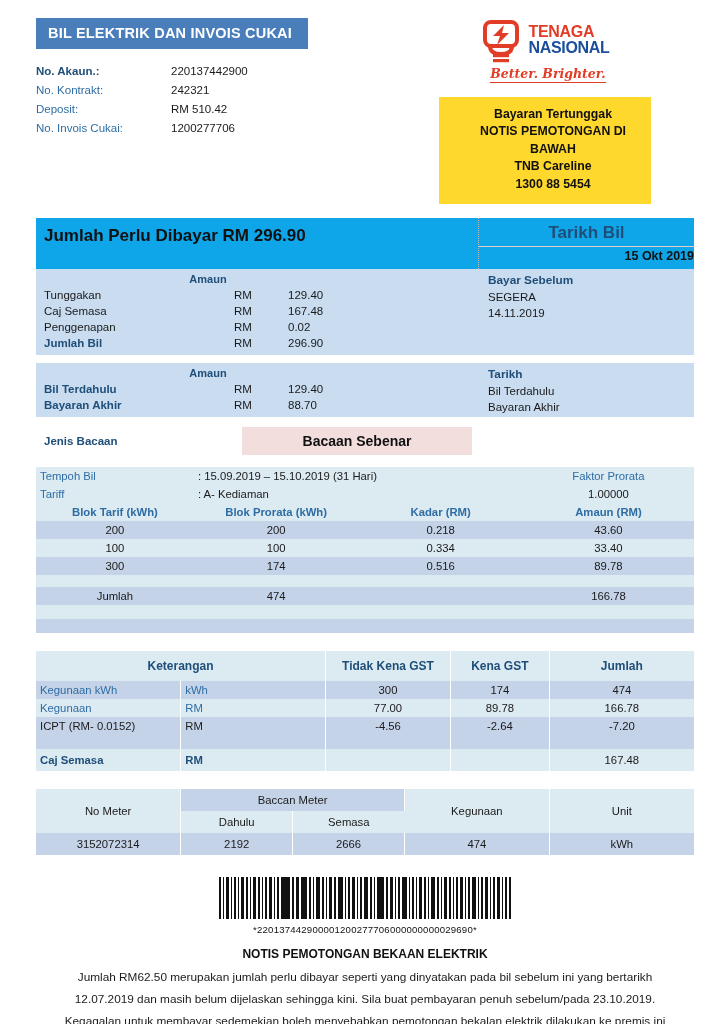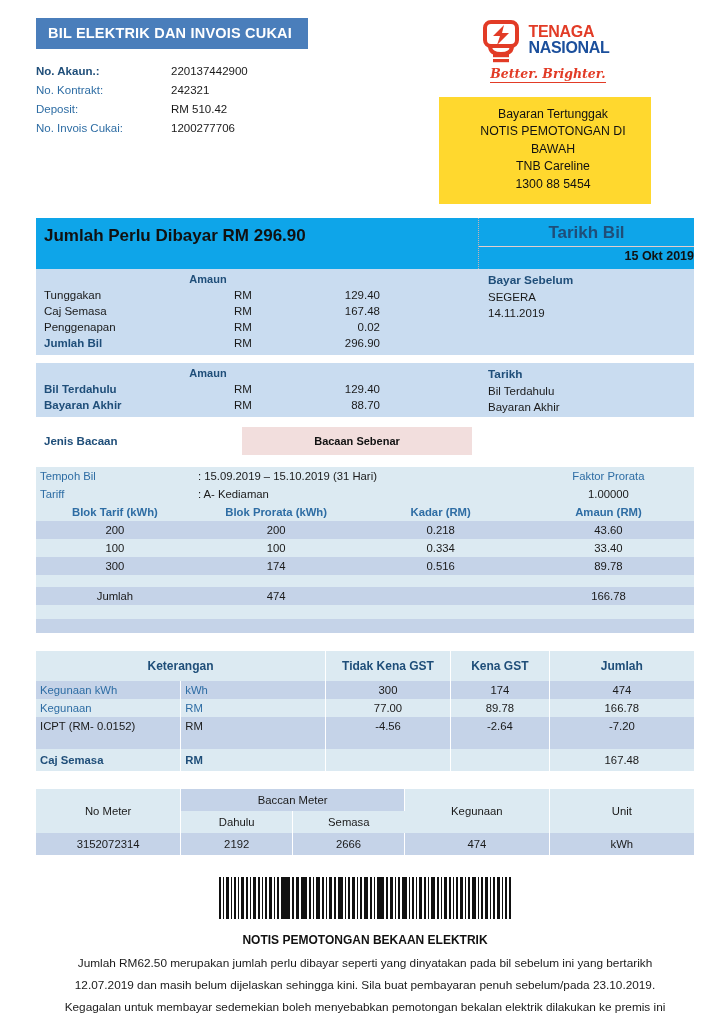--- a/index.html
+++ b/index.html
@@ -49,50 +49,50 @@
     margin-top: 2px; text-align: right; font-family: "DejaVu Serif", serif;
     font-style: italic; font-weight: bold; font-size: 12.5px; color: #e23b26;
     border-bottom: 1.6px solid #e23b26; display: inline-block; padding-bottom: 1px;
   }
   .tagline-row { text-align: right; width: 100%; padding-right: 4px; }
 
   
   .yellow-box {
     margin-top: 14px; background: #ffd82e; color: #111;
     width: 212px; padding: 9px 6px 11px 22px; text-align: center;
-    font-weight: normal; font-size: 12.3px; line-height: 1.42;
+    font-weight: bold; font-size: 12.3px; line-height: 1.42;
   }
 
   
   .body-area { padding: 0 30px 0 36px; margin-top: 14px; }
 
   .amt-band { display: flex; background: #0ea5e9; }
   .amt-band-left { flex: 1; padding: 8px 0 9px 8px; font-size: 17px; font-weight: bold; color: #111; }
   .amt-band-right { width: 216px; border-left: 1px dotted #c9b3b2; }
   .amt-band-right .r1 { text-align: center; color: #1f4e79; font-weight: bold; font-size: 17px; padding: 5px 0 3px; }
   .amt-band-right .r2 { text-align: right; color: #111; font-weight: bold; font-size: 12.5px; padding: 2px 0 6px; border-top: 1px solid #e3cecd; }
 
   .blue-band { background: #c9dcf0; display: flex; }
   .bb-left { flex: 1; }
   .bb-right { width: 216px; padding-left: 10px; }
 
   .sum-row { display: flex; font-size: 11.5px; padding: 2px 0; }
   .sum-name { width: 198px; padding-left: 8px; }
   .sum-cur { width: 54px; }
-  .sum-val { width: 92px; text-align: right; }
+  .sum-val { width: 92px; }
   .hdr-amaun { text-align: center; color: #1f4e79; font-weight: bold; font-size: 11px; padding: 4px 0 2px; width: 344px; }
   .blue-hd { color: #1f4e79; font-weight: bold; font-size: 11.8px; padding: 4px 0 2px; }
   .blue-txt { color: #1f4e79; font-weight: bold; }
   .plain-txt { color: #1a1a1a; }
   .pad-b { padding-bottom: 6px; }
 
   
   .jenis-row { display: flex; margin-top: 10px; height: 28px; align-items: stretch; }
   .jenis-label { width: 206px; color: #1f4e79; font-weight: bold; font-size: 11.5px; display: flex; align-items: center; padding-left: 8px; }
-  .jenis-val { width: 230px; background: #f2dedd; display: flex; align-items: center; justify-content: center; font-weight: bold; font-size: 11px; color: #111; }
+  .jenis-val { width: 230px; background: #f2dedd; display: flex; align-items: center; justify-content: center; font-weight: bold; font-size: 14px; color: #111; }
 
   
   .tbl { width: 100%; border-collapse: collapse; table-layout: fixed; font-size: 11.3px; }
   .tbl td { padding: 3px 4px; }
 
   .row-dk { background: #c5d3e8; }
   .row-lt { background: #dceaf2; }
 
   .tariff-wrap { margin-top: 12px; }
   .t-lab { color: #2e6da4; padding-left: 8px; }
@@ -476,20 +476,21 @@
           <rect x="262" y="0" width="2" height="42"></rect>
             <rect x="266" y="0" width="3" height="42"></rect>
           <rect x="271" y="0" width="1" height="42"></rect>
             <rect x="274" y="0" width="2" height="42"></rect>
           <rect x="278" y="0" width="3" height="42"></rect>
             <rect x="283" y="0" width="1" height="42"></rect>
           <rect x="286" y="0" width="2" height="42"></rect>
             <rect x="290" y="0" width="2" height="42"></rect>
         </g>
       </svg>
+      <div class="barcode-num">*220137442900001200277706000000000029690*</div>
     </div>
 
     <div class="footer">
       <div class="footer-title">NOTIS PEMOTONGAN BEKAAN ELEKTRIK</div>
       <div class="footer-line">Jumlah RM62.50 merupakan jumlah perlu dibayar seperti yang dinyatakan pada bil sebelum ini yang bertarikh</div>
       <div class="footer-line">12.07.2019  dan masih belum dijelaskan sehingga kini. Sila buat pembayaran penuh sebelum/pada 23.10.2019.</div>
       <div class="footer-line">Kegagalan untuk membayar sedemekian boleh menyebabkan  pemotongan bekalan elektrik dilakukan ke premis ini</div>
 
     </div>
 

